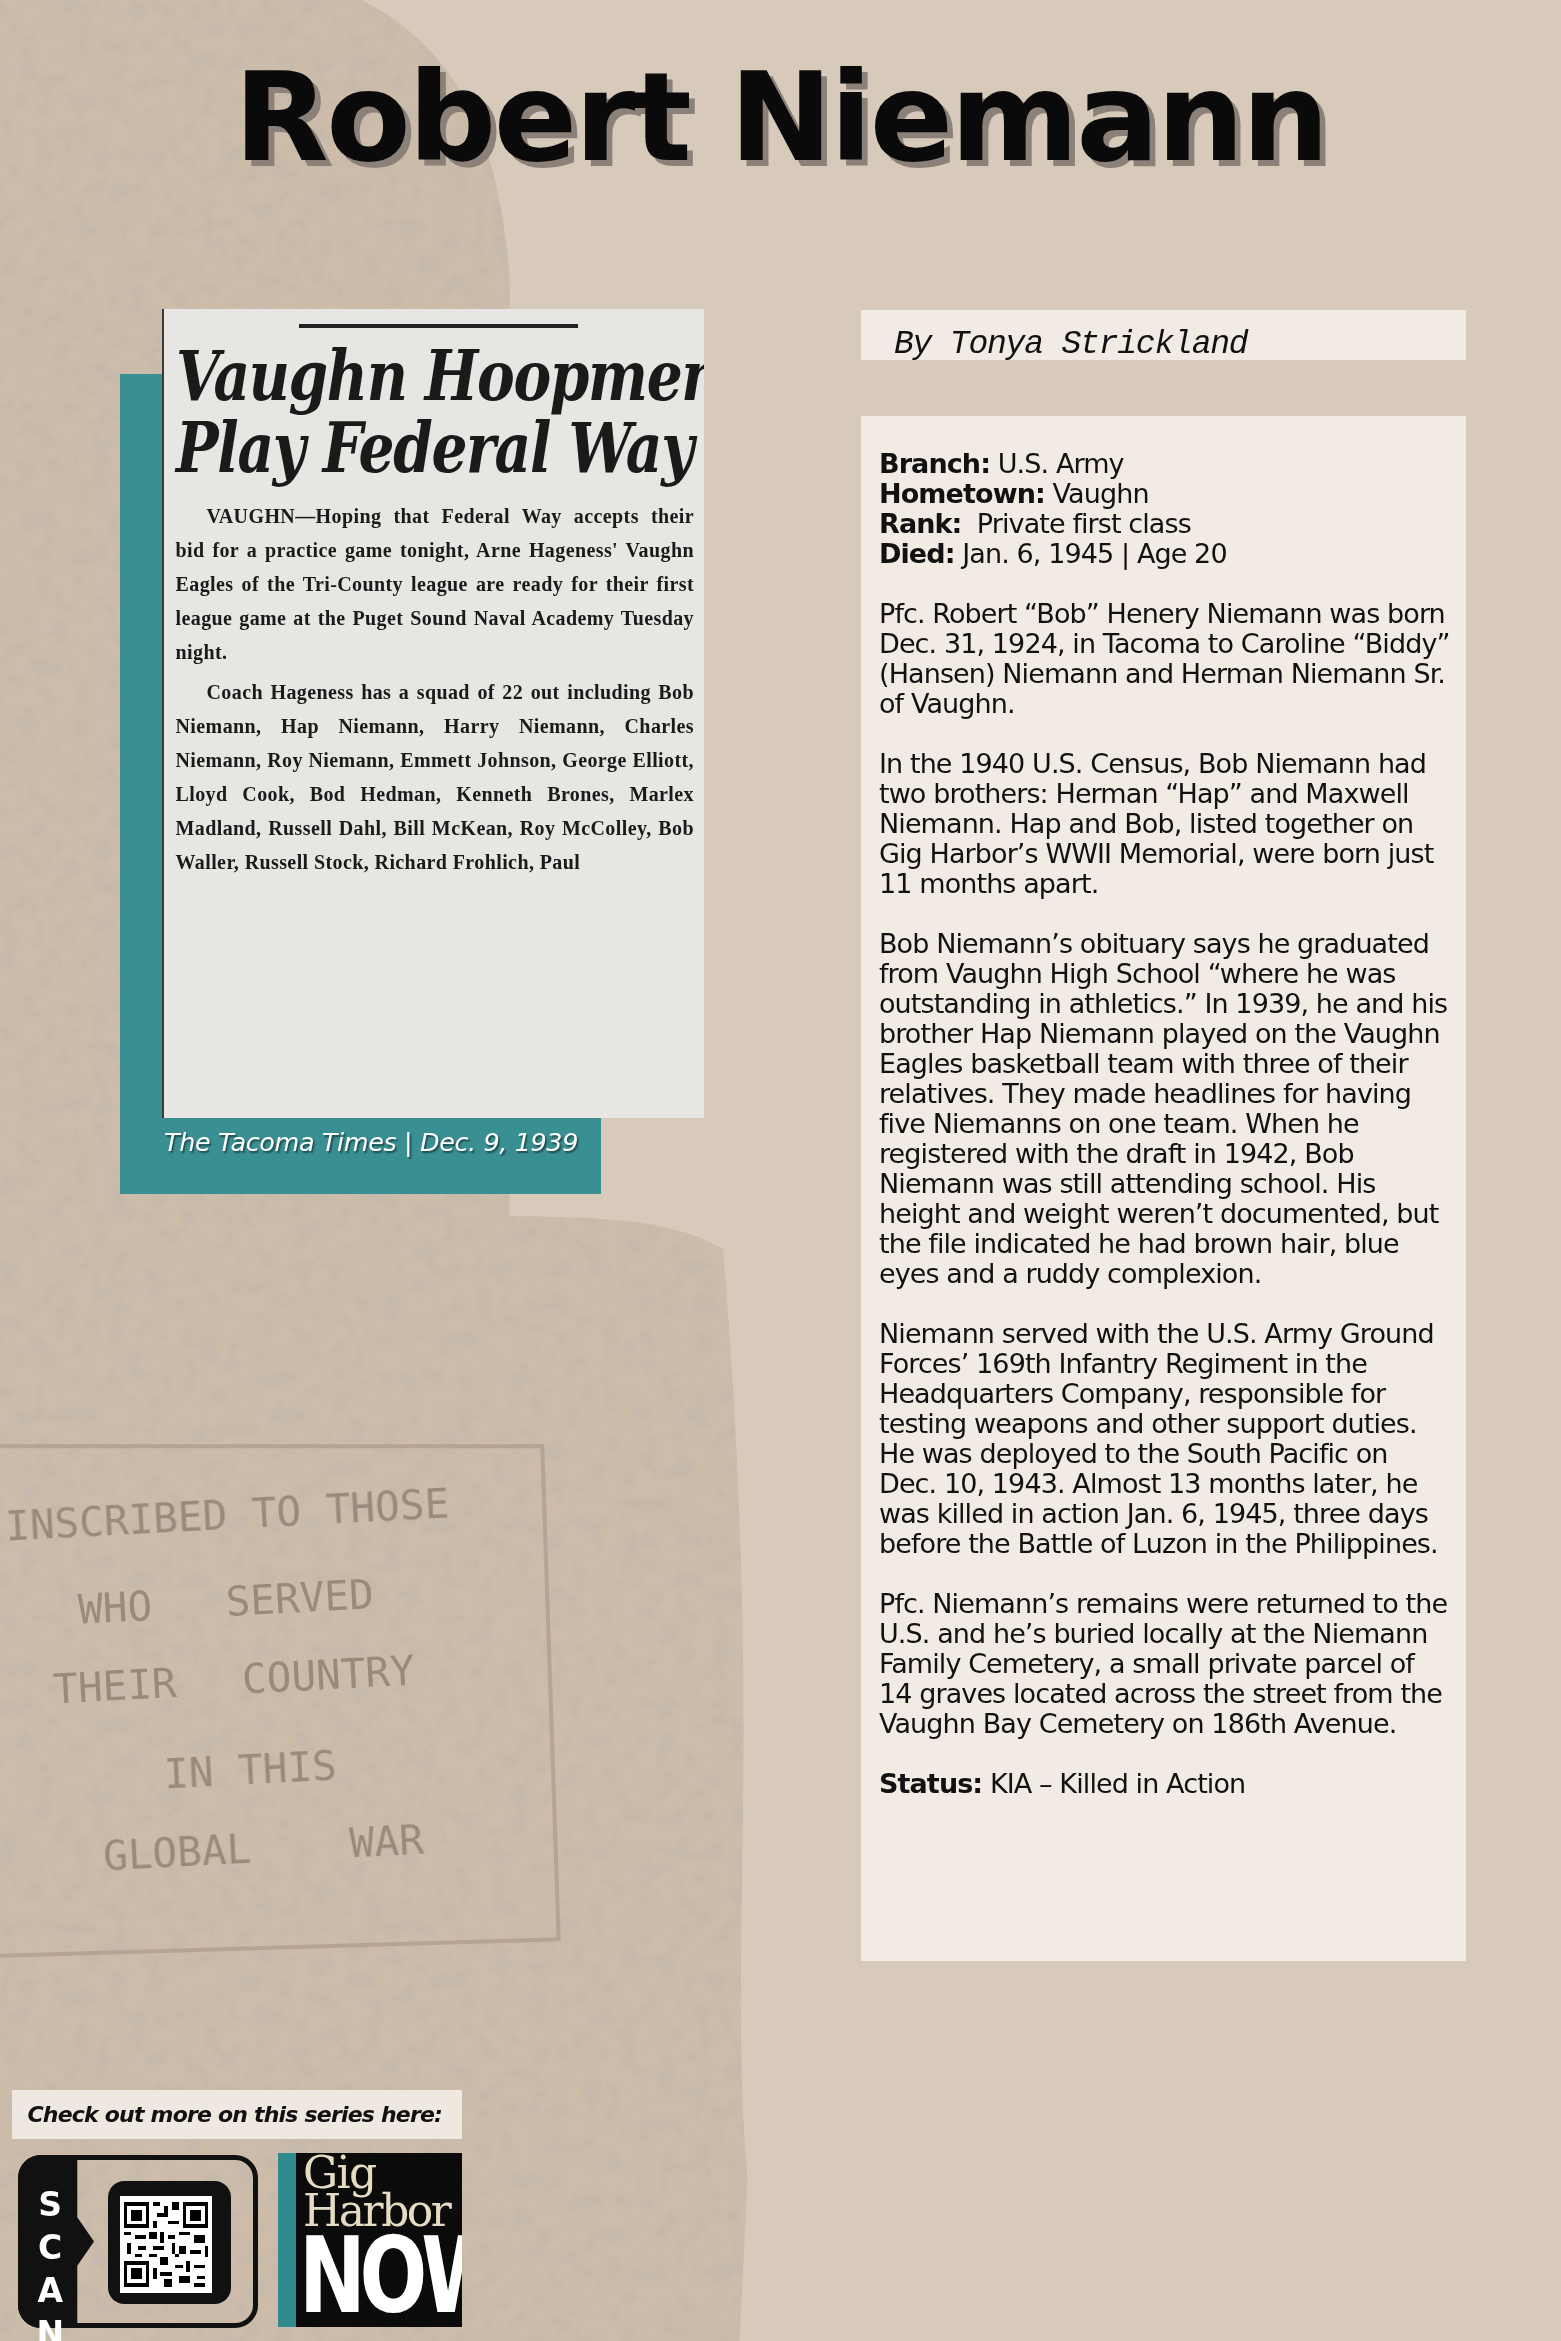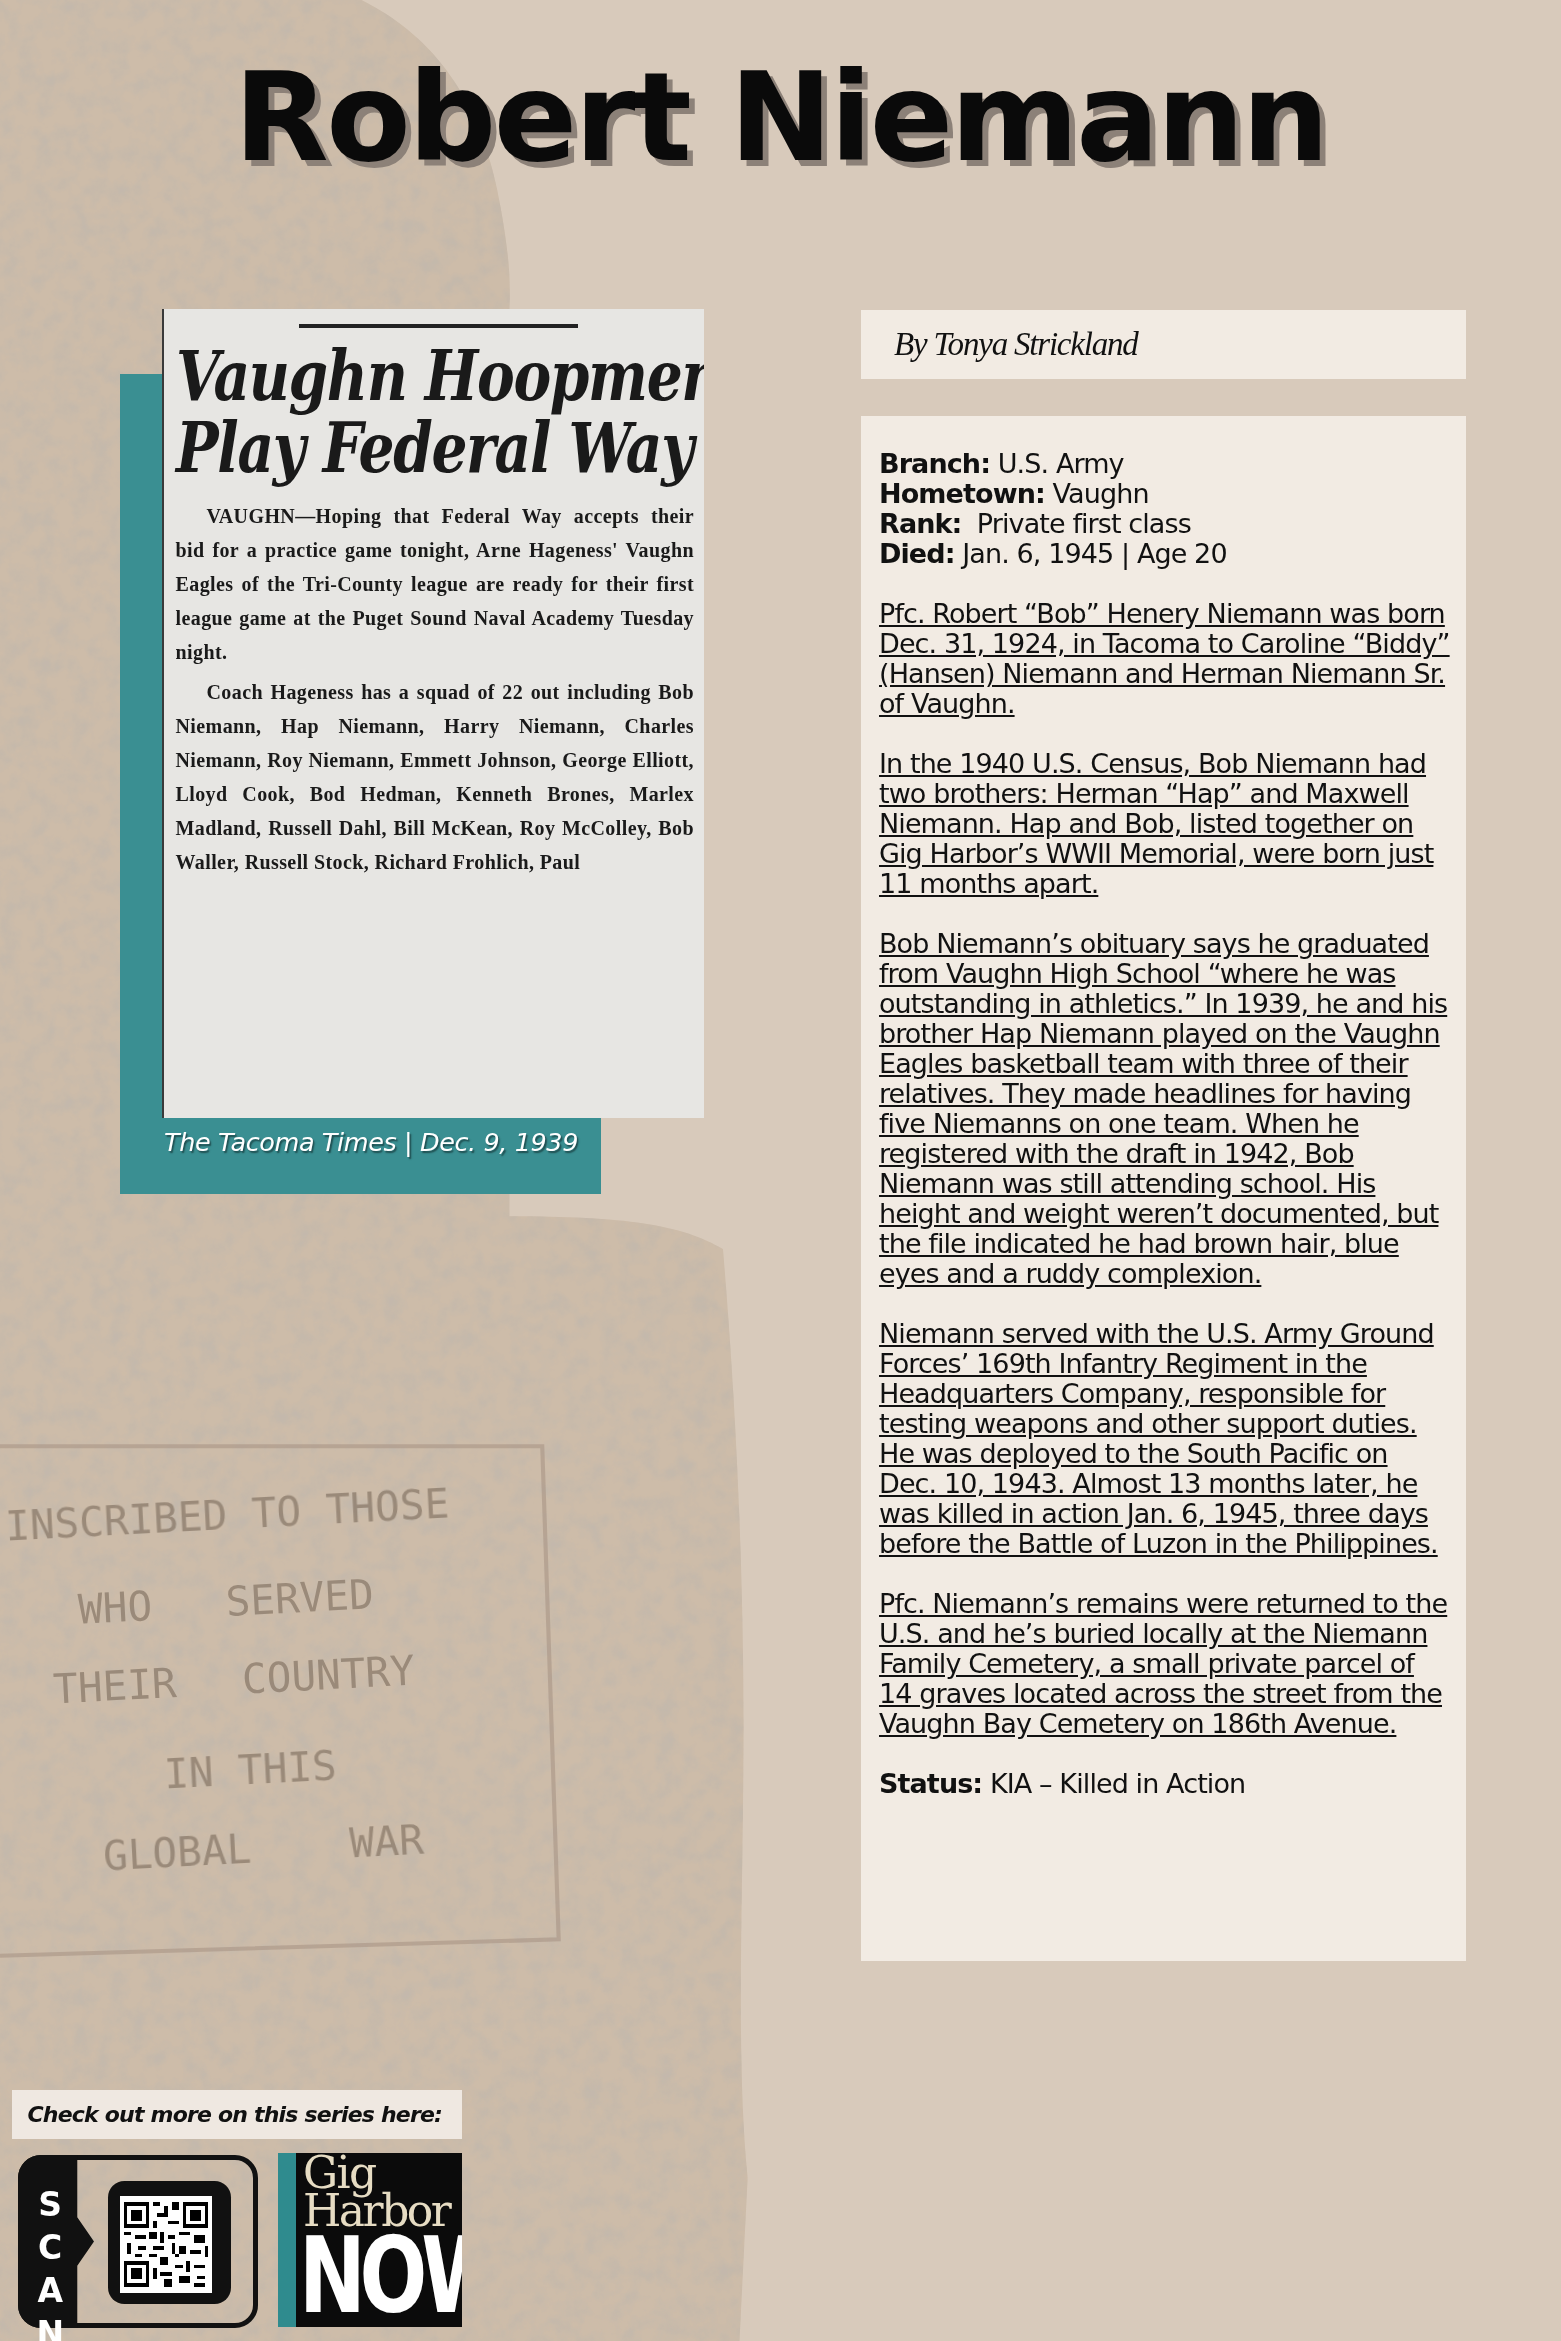--- a/index.html
+++ b/index.html
@@ -6,26 +6,26 @@
   body{width:1561px;height:2342px;background:#d8cabb;position:relative;overflow:hidden;font-family:"Liberation Sans",sans-serif;}
   .stone{position:absolute;left:0;top:0;width:1561px;height:2342px;}
   .title{position:absolute;left:0;width:1561px;top:56px;text-align:center;font-family:"DejaVu Sans",sans-serif;font-weight:bold;font-size:123px;letter-spacing:-2.5px;color:#0a0a0a;text-shadow:5.8px 5.8px 0 #8c8178;margin:0;line-height:1;}
   .clip-wrap{position:absolute;left:120px;top:374px;width:481px;height:820px;background:#3a8f92;}
   .clipping{position:absolute;left:162px;top:309px;width:542px;height:809px;background:#e7e6e3;border-left:2.5px solid #3a3a3a;overflow:hidden;box-sizing:border-box;padding:0 10px 0 11.5px;font-family:"Liberation Serif",serif;color:#1a1a1a;}
   .clip-rule{height:4.1px;background:#222;width:279px;margin:15px 0 0 123px;}
   .clip-headline{font-family:"DejaVu Serif",serif;font-style:italic;font-weight:bold;font-size:69px;line-height:72px;letter-spacing:-1.6px;margin-top:11.5px;transform:scaleX(0.82);transform-origin:left;white-space:nowrap;}
   .clip-body{font-weight:bold;font-size:20px;line-height:34px;text-align:justify;margin-top:15px;letter-spacing:0.4px;}
   .clip-body p{margin:0 0 6.6px 0;text-indent:31px;}
   .clip-caption{position:absolute;left:164px;top:1127px;font-family:"DejaVu Sans",sans-serif;font-style:italic;font-size:25.5px;color:#fff;text-shadow:1.6px 1.6px 1.6px #1e4c4e;letter-spacing:-0.4px;}
-  .byline{position:absolute;left:861px;top:310px;width:605px;height:69px;background:#f2ebe3;box-sizing:border-box;padding-left:33px;font-family:Liberation Serif, serif;font-style:italic;font-size:33px;line-height:69px;letter-spacing:-1.2px;color:#111;}
+  .byline{position:absolute;left:861px;top:310px;width:605px;height:50px;background:#f2ebe3;box-sizing:border-box;padding-left:33px;font-family:Liberation Mono, monospace;font-style:italic;font-size:33px;line-height:69px;letter-spacing:-1.2px;color:#111;}
   .bio{position:absolute;left:861px;top:416px;width:605px;height:1545px;background:#f2ebe3;box-sizing:border-box;padding:30px 15px 0 18px;font-family:"DejaVu Sans",sans-serif;font-size:27px;line-height:30px;color:#111;letter-spacing:-0.9px;}
   .bio .facts{margin-top:3.3px;}
   .bio .fact{white-space:nowrap;}
   .bio .fact b{font-weight:bold;}
-  .bio p{margin:30px 0 0 0;text-decoration:underline;}
+  .bio p{margin:30px 0 0 0;}
   .bio .status{margin-top:30px;}
   .promo-label{position:absolute;left:11.5px;top:2090px;width:450px;height:49px;background:#efe8e1;box-sizing:border-box;padding-left:16px;font-family:"DejaVu Sans",sans-serif;font-style:italic;font-weight:bold;font-size:22px;line-height:49px;color:#111;letter-spacing:-0.8px;}
   .scan{position:absolute;left:18px;top:2155px;width:240px;height:173px;border:5px solid #111;border-radius:23px;box-sizing:border-box;}
   .scan-tab{position:absolute;left:-5px;top:-5px;width:76px;height:173px;background:#111;border-radius:23px 0 0 23px;clip-path:polygon(0 0,78% 0,78% 36%,100% 50%,78% 64%,78% 100%,0 100%);}
   .scan-text{position:absolute;left:8.2px;top:23px;width:38px;font-family:"DejaVu Sans",sans-serif;font-weight:bold;font-size:33px;color:#fff;text-align:center;line-height:43px;}
   .qr-frame{position:absolute;left:85px;top:20.5px;width:123px;height:123px;background:#111;border-radius:16.4px;}
   .qr{position:absolute;left:11.5px;top:15px;width:92px;height:97px;background:#fff;}
   .qr svg{width:100%;height:100%;display:block;}
   .ghn{position:absolute;left:278px;top:2153px;width:184px;height:174px;background:#0b0b0b;overflow:hidden;text-decoration:underline;}
   .ghn-bar{position:absolute;left:0;top:0;width:18px;height:174px;background:#2f8b8e;}

